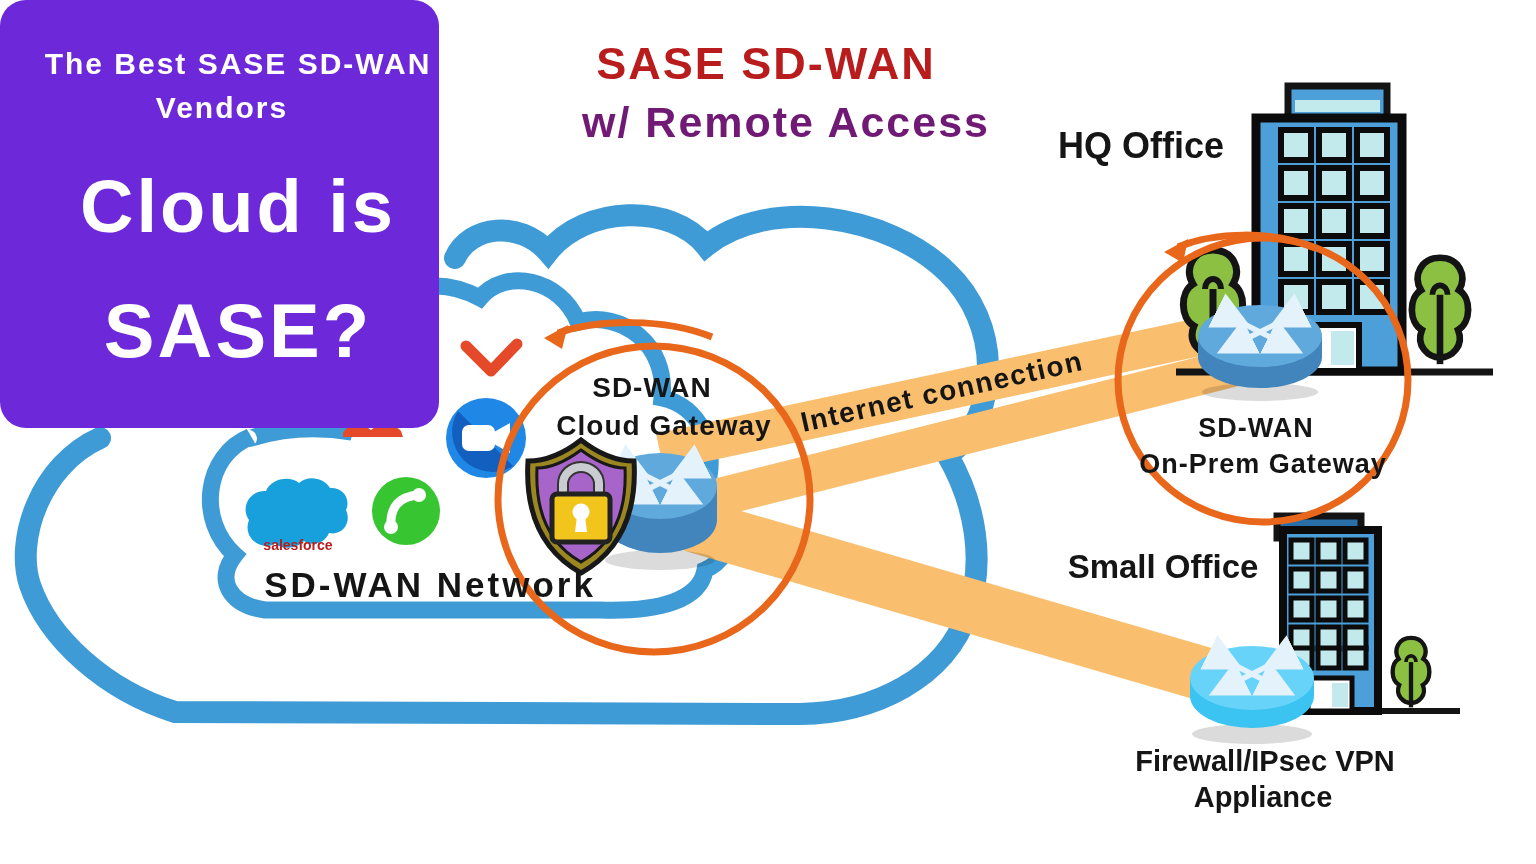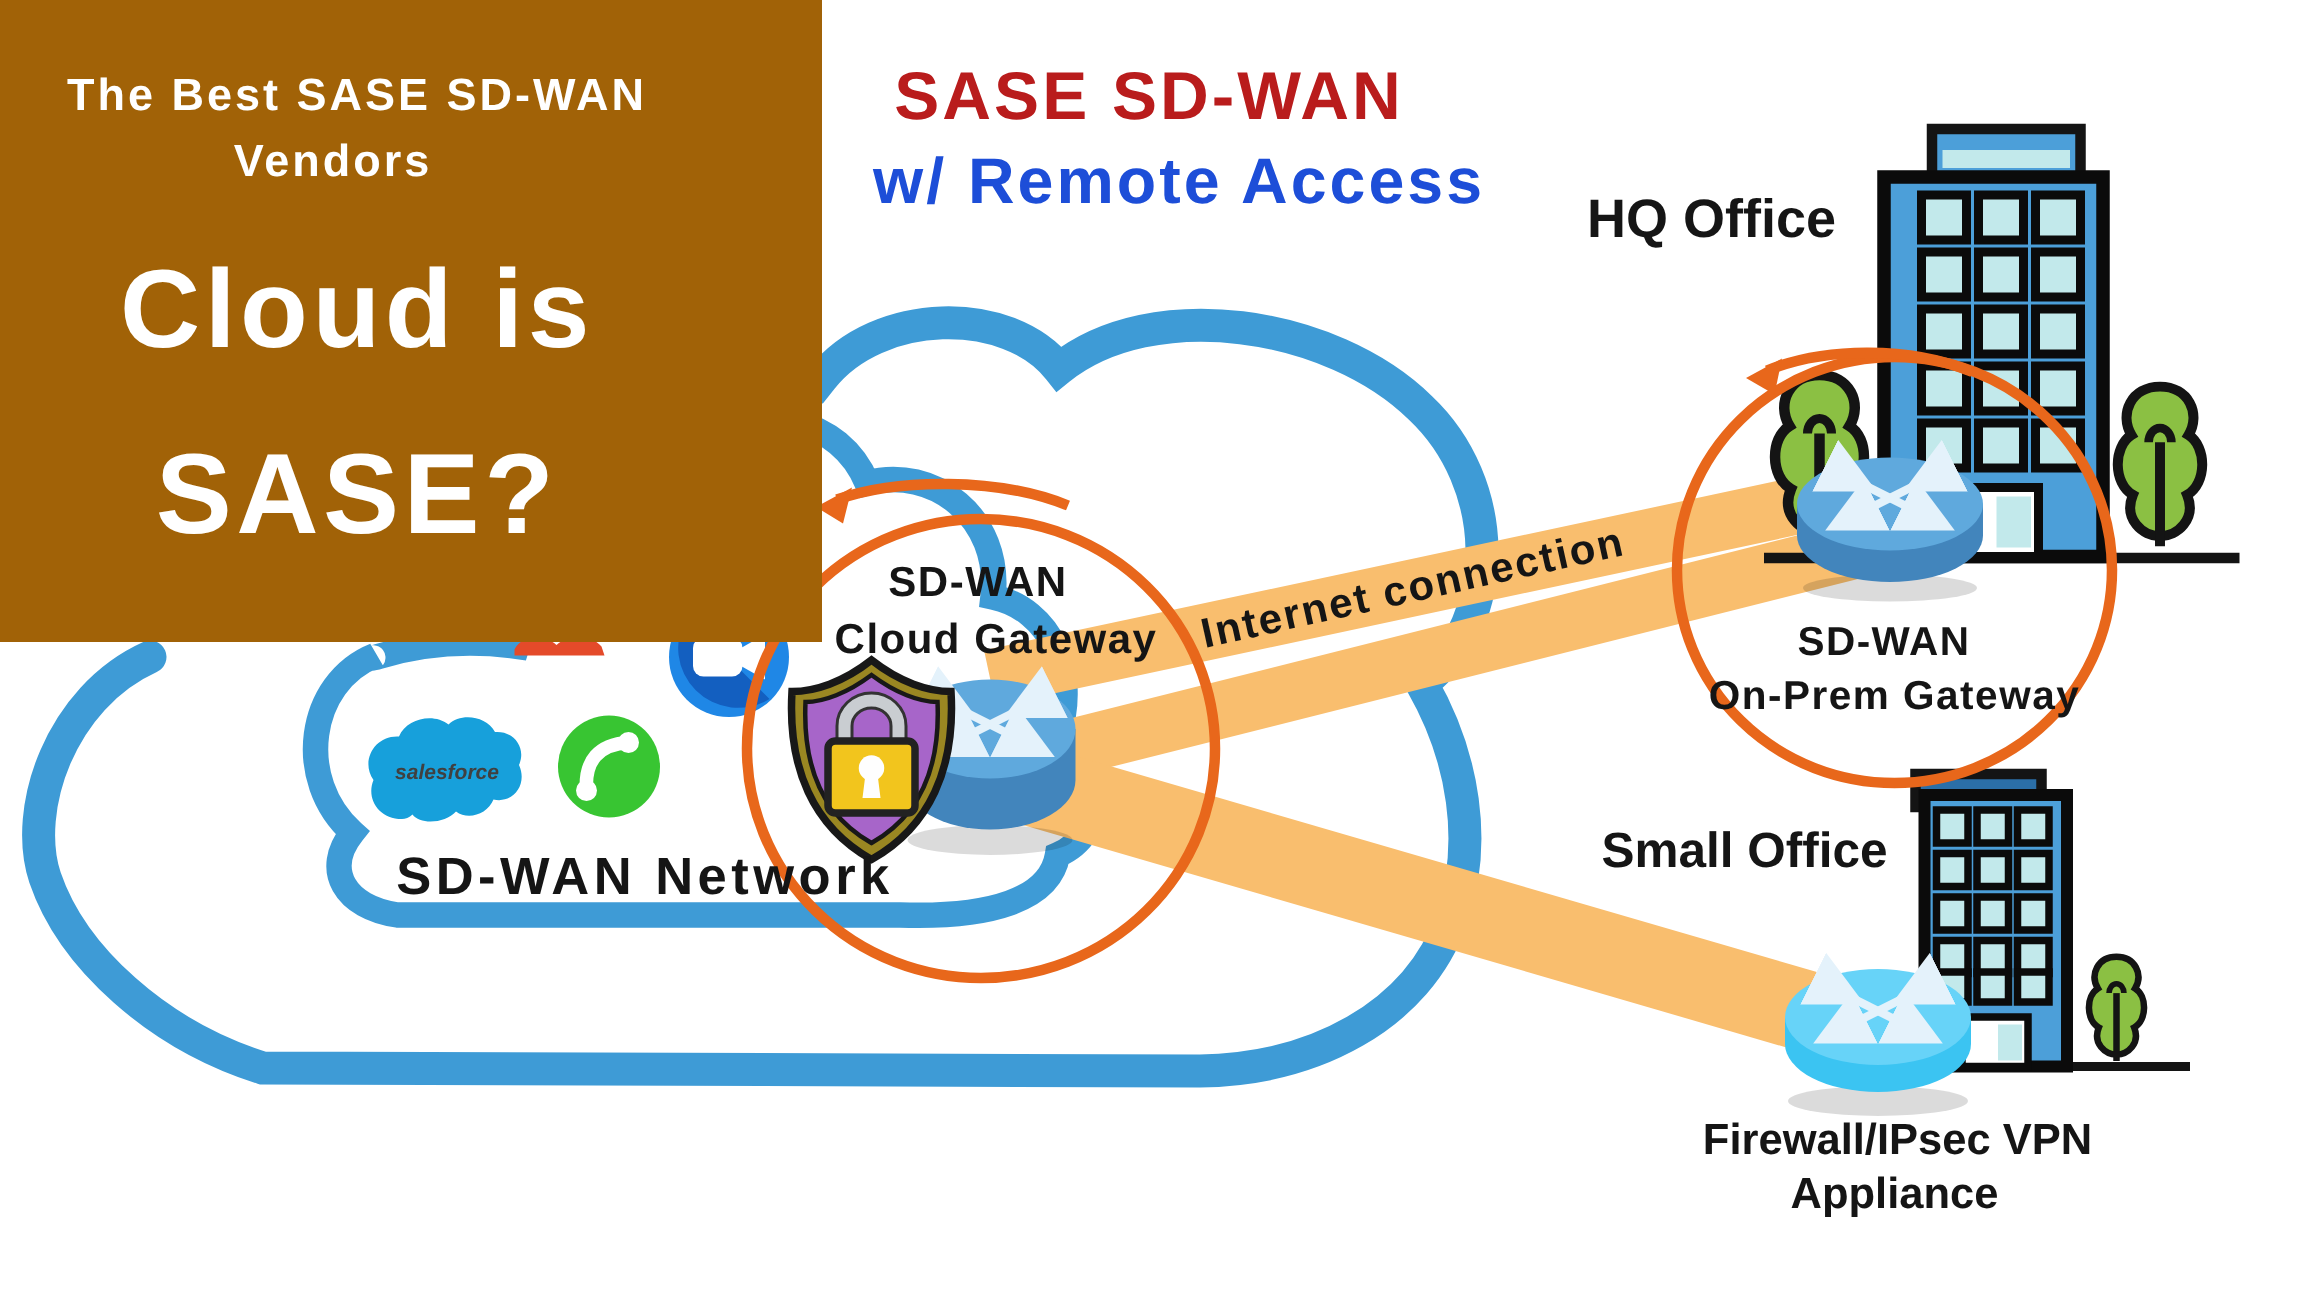--- a/index.html
+++ b/index.html
@@ -1,40 +1,40 @@
 <!DOCTYPE html>
 <html><head>
 <meta charset="utf-8">
 <style>
   html,body{margin:0;padding:0;background:#ffffff;}
   #stage{position:relative;width:1536px;height:864px;overflow:hidden;background:#ffffff;
          font-family:"Liberation Sans",sans-serif;}
   #art{position:absolute;left:0;top:0;}
   .lbl{position:absolute;transform:translate(-50%,-50%);white-space:nowrap;
        font-weight:bold;color:#151515;z-index:5;}
-  .banner{position:absolute;left:0;top:0;width:548px;height:428px;background:#a16207;z-index:6;}
+  .banner{position:absolute;left:0;top:0;width:439px;height:428px;background:#6d28d9;z-index:6;border-radius:26px;}
   .banner .lbl{color:#ffffff;}
   .b-top1{left:238px;top:64px;font-size:30px;letter-spacing:2px;}
   .b-top2{left:222px;top:108px;font-size:30px;letter-spacing:2px;}
   .b-h1{left:238px;top:206px;font-size:74px;letter-spacing:3px;}
   .b-h2{left:238px;top:330px;font-size:76px;letter-spacing:3px;}
   .t1{left:766px;top:64px;font-size:45px;letter-spacing:2px;color:#b91c1c;}
-  .t2{left:786px;top:122px;font-size:43px;letter-spacing:2px;color:#1d4ed8;}
+  .t2{left:786px;top:122px;font-size:43px;letter-spacing:2px;color:#701a75;}
   .hq{left:1141px;top:146px;font-size:36px;}
   .cg1{left:652px;top:388px;font-size:28px;letter-spacing:1px;}
   .cg2{left:664px;top:426px;font-size:28px;letter-spacing:1px;}
   .ic{left:942px;top:392px;font-size:28px;letter-spacing:1.5px;transform:translate(-50%,-50%) rotate(-12.5deg);}
   .op1{left:1256px;top:428px;font-size:27px;letter-spacing:1px;}
   .op2{left:1263px;top:464px;font-size:27px;letter-spacing:1px;}
   .so{left:1163px;top:567px;font-size:33px;}
   .net{left:430px;top:585px;font-size:35px;letter-spacing:3px;}
   .pub{left:282px;top:664px;font-size:32px;letter-spacing:1px;}
   .fw1{left:1265px;top:761px;font-size:29px;}
   .fw2{left:1263px;top:797px;font-size:29px;}
-  .sf{left:298px;top:514px;font-size:14px;font-style:italic;color:#404040;font-weight:bold;z-index:5;}
+  .sf{left:298px;top:545px;font-size:14px;color:#b91c1c;font-weight:bold;z-index:5;}
 </style>
 </head>
 <body>
 
 <div id="stage">
 
   <svg id="art" width="1536" height="864" viewBox="0 0 1536 864">
     <defs>
       <marker id="ah" markerWidth="7" markerHeight="7" refX="3.5" refY="3.5" orient="auto">
         <path d="M0,0 L7,3.5 L0,7 Z" fill="#E4F2FB"></path>

